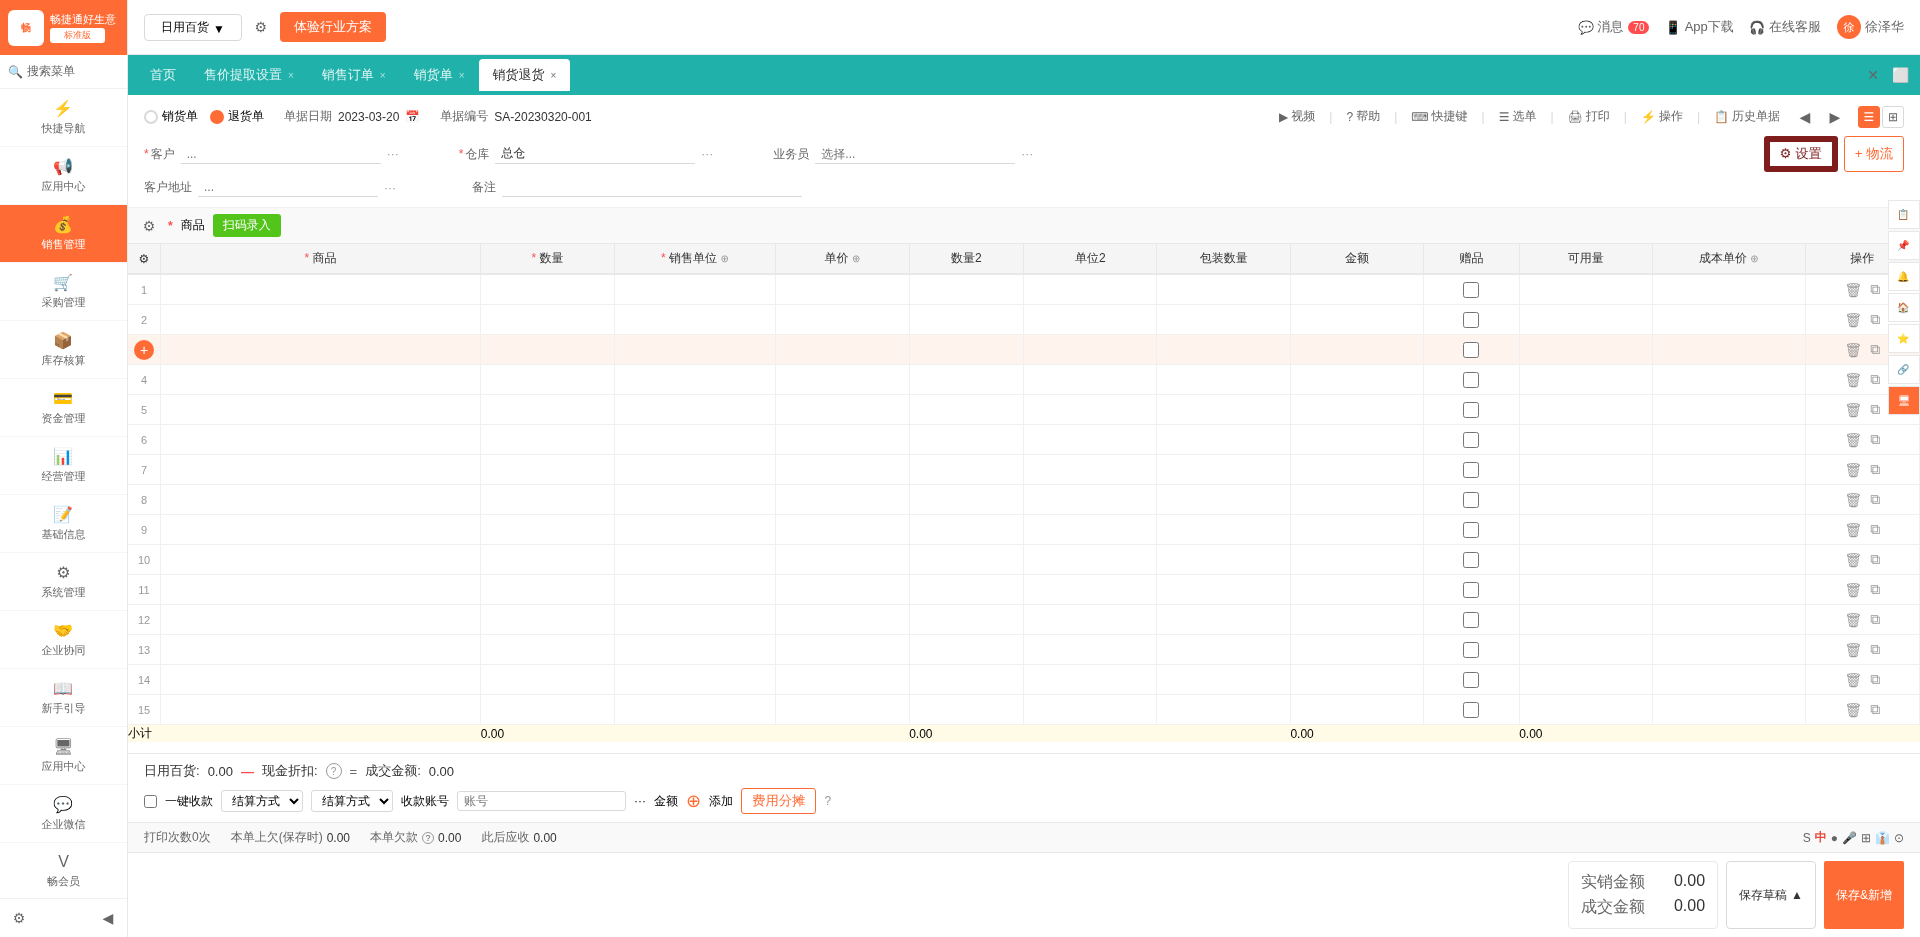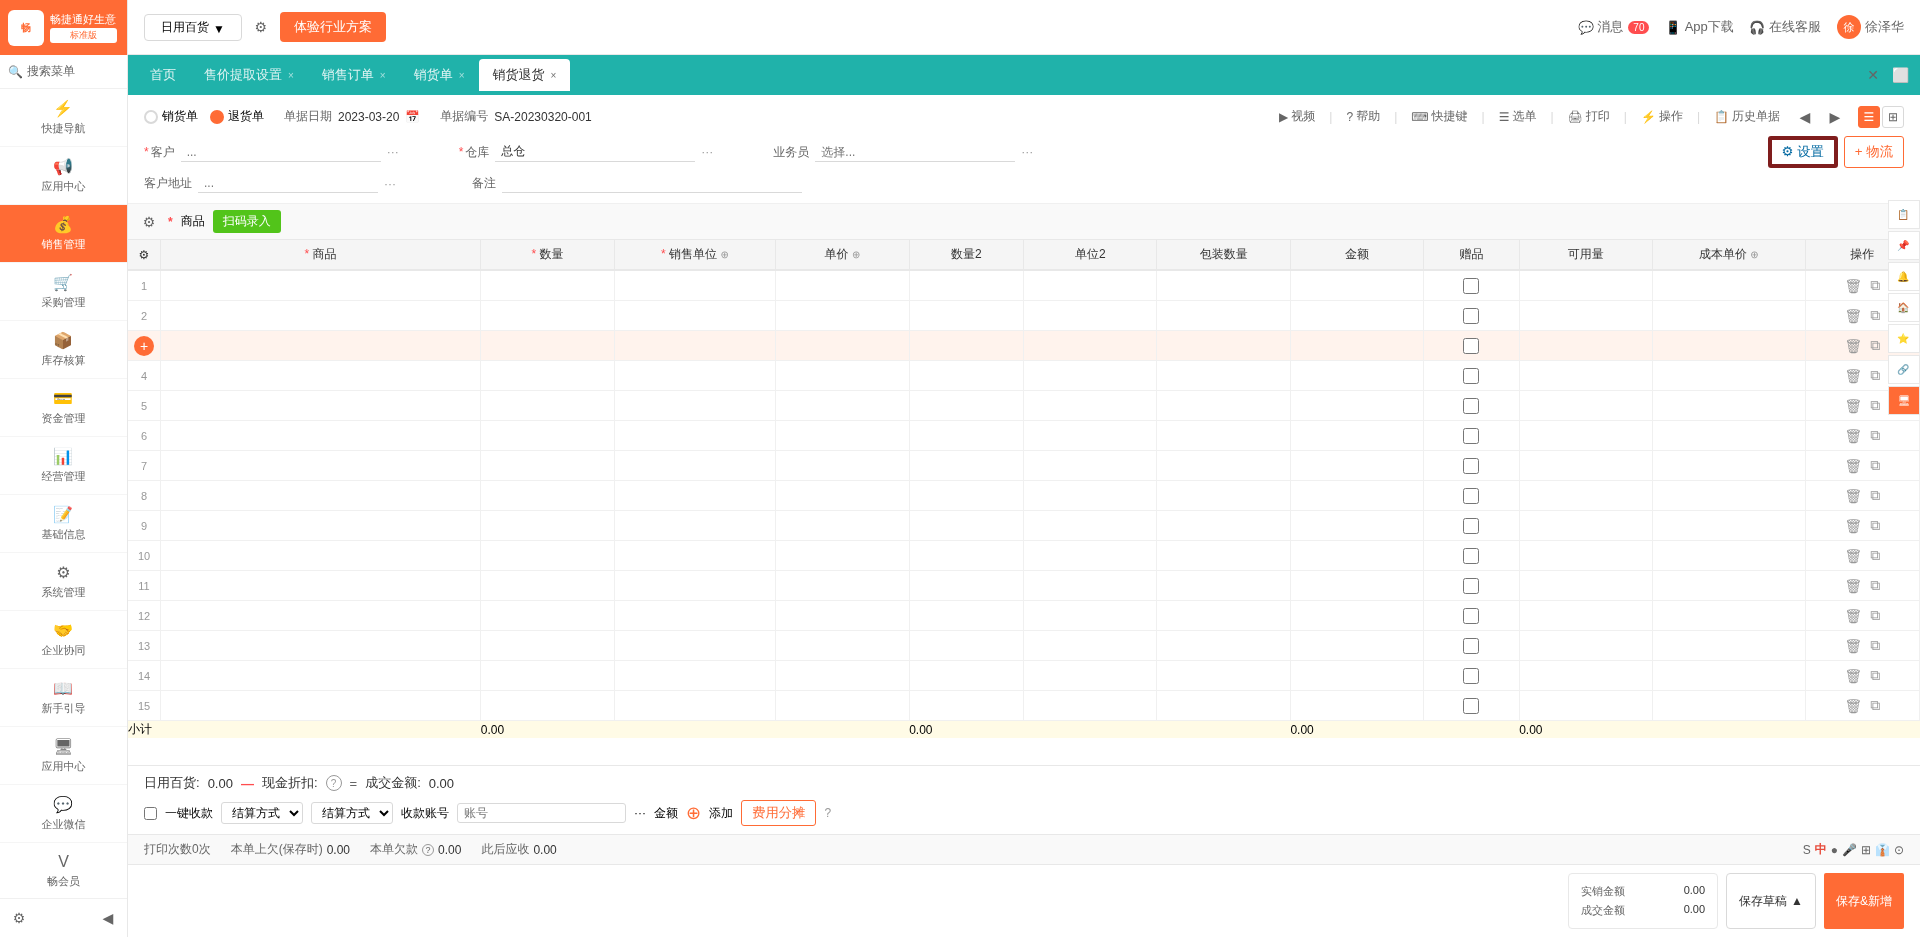--- a/index.html
+++ b/index.html
@@ -4,21 +4,21 @@
   <style>
     * { box-sizing: border-box; margin: 0; padding: 0; }
     body { font-family: 'Microsoft YaHei', Arial, sans-serif; font-size: 12px; background: #f5f5f5; overflow: hidden; height: 937px; display: flex; }
 
     
     .sidebar { width: 128px; background: #fff; height: 937px; display: flex; flex-direction: column; border-right: 1px solid #e8e8e8; flex-shrink: 0; }
     .sidebar-logo { background: #ff6b35; padding: 12px 8px; display: flex; align-items: center; gap: 6px; height: 55px; }
     .sidebar-logo-icon { width: 36px; height: 36px; background: #fff; border-radius: 6px; display: flex; align-items: center; justify-content: center; }
     .sidebar-logo-icon span { color: #ff6b35; font-size: 10px; font-weight: bold; }
     .sidebar-logo-text { color: #fff; font-size: 11px; line-height: 1.3; }
-    .sidebar-logo-badge { background: #fff; color: #ff6b35; font-size: 9px; border-radius: 3px; padding: 1px 20px; margin-top: 2px; display: inline-block; }
+    .sidebar-logo-badge { background: #fff; color: #ff6b35; font-size: 9px; border-radius: 3px; padding: 1px 14px; margin-top: 2px; display: inline-block; }
 
     .sidebar-search { padding: 8px; border-bottom: 1px solid #f0f0f0; display: flex; align-items: center; gap: 4px; cursor: pointer; color: #666; }
     .sidebar-search span { font-size: 12px; }
 
     .sidebar-nav { flex: 1; overflow-y: auto; }
     .sidebar-item { display: flex; flex-direction: column; align-items: center; padding: 10px 4px; cursor: pointer; color: #666; border-bottom: 1px solid #f5f5f5; transition: background 0.2s; }
     .sidebar-item.active { background: #ff6b35; color: #fff; }
     .sidebar-item .item-icon { font-size: 16px; margin-bottom: 3px; }
     .sidebar-item .item-label { font-size: 11px; text-align: center; }
 
@@ -53,21 +53,21 @@
     .radio-group { display: flex; gap: 12px; align-items: center; }
     .radio-item { display: flex; align-items: center; gap: 4px; cursor: pointer; }
     .radio-circle { width: 14px; height: 14px; border-radius: 50%; border: 2px solid #d9d9d9; }
     .radio-circle.checked { border-color: #ff6b35; background: radial-gradient(circle, #ff6b35 5px, #fff 6px); }
     .form-date { display: flex; align-items: center; gap: 6px; color: #333; }
     .form-date-value { color: #333; font-weight: 500; }
     .form-num { display: flex; align-items: center; gap: 6px; color: #333; }
     .toolbar-right { margin-left: auto; display: flex; align-items: center; gap: 8px; color: #666; font-size: 12px; }
     .toolbar-btn { display: flex; align-items: center; gap: 3px; cursor: pointer; padding: 3px 6px; border-radius: 3px; }
     .action-btns { display: flex; gap: 6px; }
-    .btn-setting { border: 4px solid #7f1d1d; padding: 3px 10px; border-radius: 3px; cursor: pointer; color: #0369a1; background: #fff; }
+    .btn-setting { border: 6px solid #7f1d1d; padding: 3px 10px; border-radius: 3px; cursor: pointer; color: #7f1d1d; background: #fff; }
     .btn-logistics { border: 1px solid #ff6b35; padding: 3px 10px; border-radius: 3px; cursor: pointer; color: #ff6b35; background: #fff; }
 
     .form-row { display: flex; align-items: center; gap: 20px; margin-top: 6px; flex-wrap: wrap; }
     .form-field { display: flex; align-items: center; gap: 6px; }
     .form-label { color: #666; white-space: nowrap; }
     .form-label.required::before { content: '*'; color: #ff4d4f; margin-right: 2px; }
     .form-input { border: none; border-bottom: 1px solid #d9d9d9; padding: 2px 6px; min-width: 120px; color: #333; outline: none; font-size: 12px; }
     .form-dotted { color: #999; }
     .form-field-wide { min-width: 200px; }
 
@@ -115,21 +115,21 @@
 
     .bottom-actions-bar { border-top: 1px solid #e8e8e8; padding: 8px 16px; display: flex; justify-content: flex-end; gap: 8px; flex-shrink: 0; }
 
     
     .float-right { position: fixed; right: 0; top: 200px; display: flex; flex-direction: column; gap: 2px; z-index: 100; }
     .float-btn { width: 32px; background: #fff; border: 1px solid #e8e8e8; padding: 8px 4px; display: flex; flex-direction: column; align-items: center; cursor: pointer; font-size: 10px; color: #666; gap: 2px; }
     .float-btn-active { background: #ff6b35; color: #fff; }
 
     
     .summary-box { position: absolute; right: 148px; bottom: 40px; background: #fff; border: 1px solid #e8e8e8; border-radius: 4px; padding: 8px 12px; min-width: 150px; }
-    .summary-row { display: flex; justify-content: space-between; gap: 16px; font-size: 11px; padding: 2px 0; }
+    .summary-row { display: flex; justify-content: space-between; gap: 16px; font-size: 16px; padding: 2px 0; }
     .summary-label { color: #666; }
     .summary-value { color: #333; font-weight: 500; }
     .t-icon { display: inline-flex; width: 22px; height: 22px; align-items: center; justify-content: center; cursor: pointer; color: #666; font-size: 14px; border-radius: 3px; }
 
     
     .view-toggle { display: flex; gap: 2px; margin-left: 4px; }
     .view-icon { width: 22px; height: 22px; display: flex; align-items: center; justify-content: center; cursor: pointer; border: 1px solid #d9d9d9; border-radius: 3px; color: #666; }
     .view-icon.active { background: #ff6b35; color: #fff; border-color: #ff6b35; }
 
     .col-settings { width: 30px; text-align: center; }

